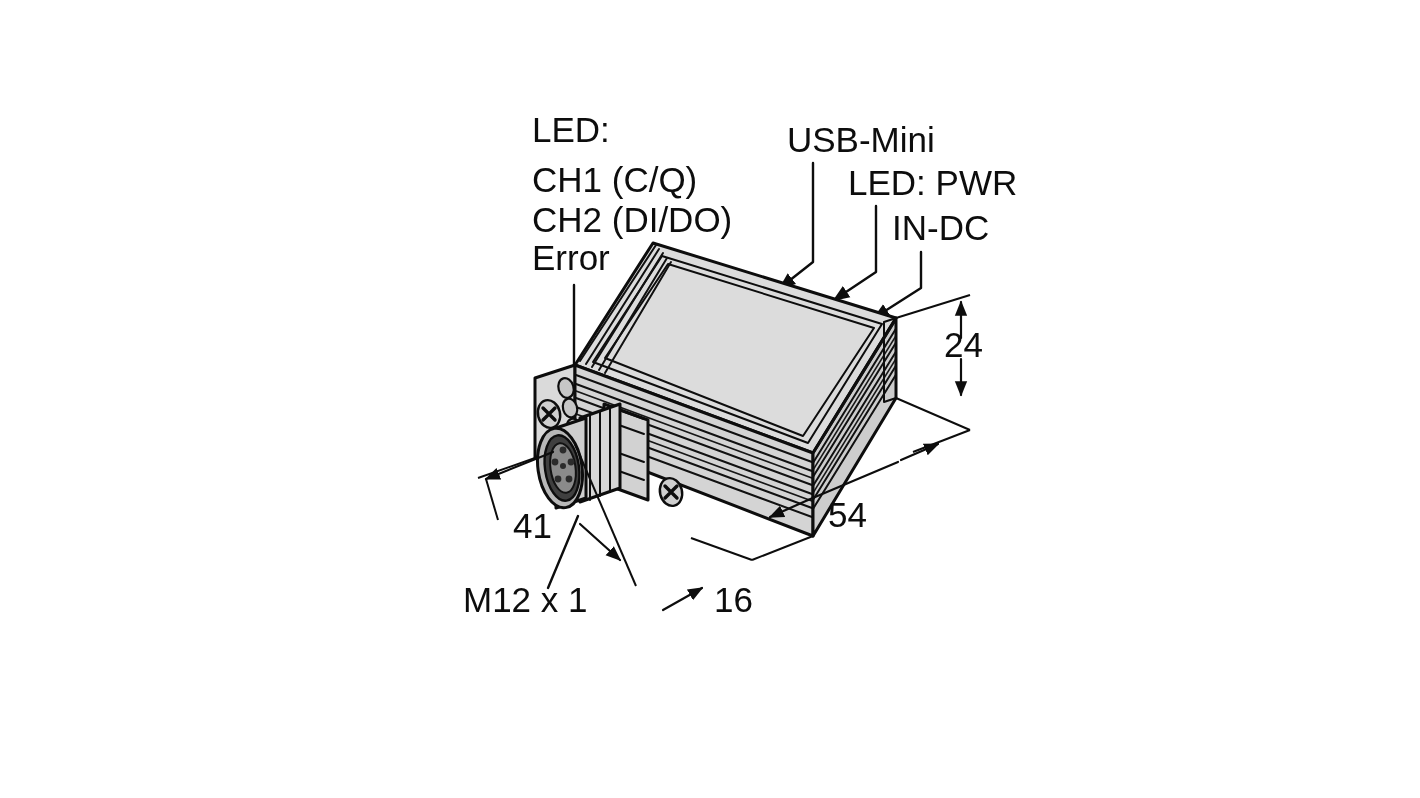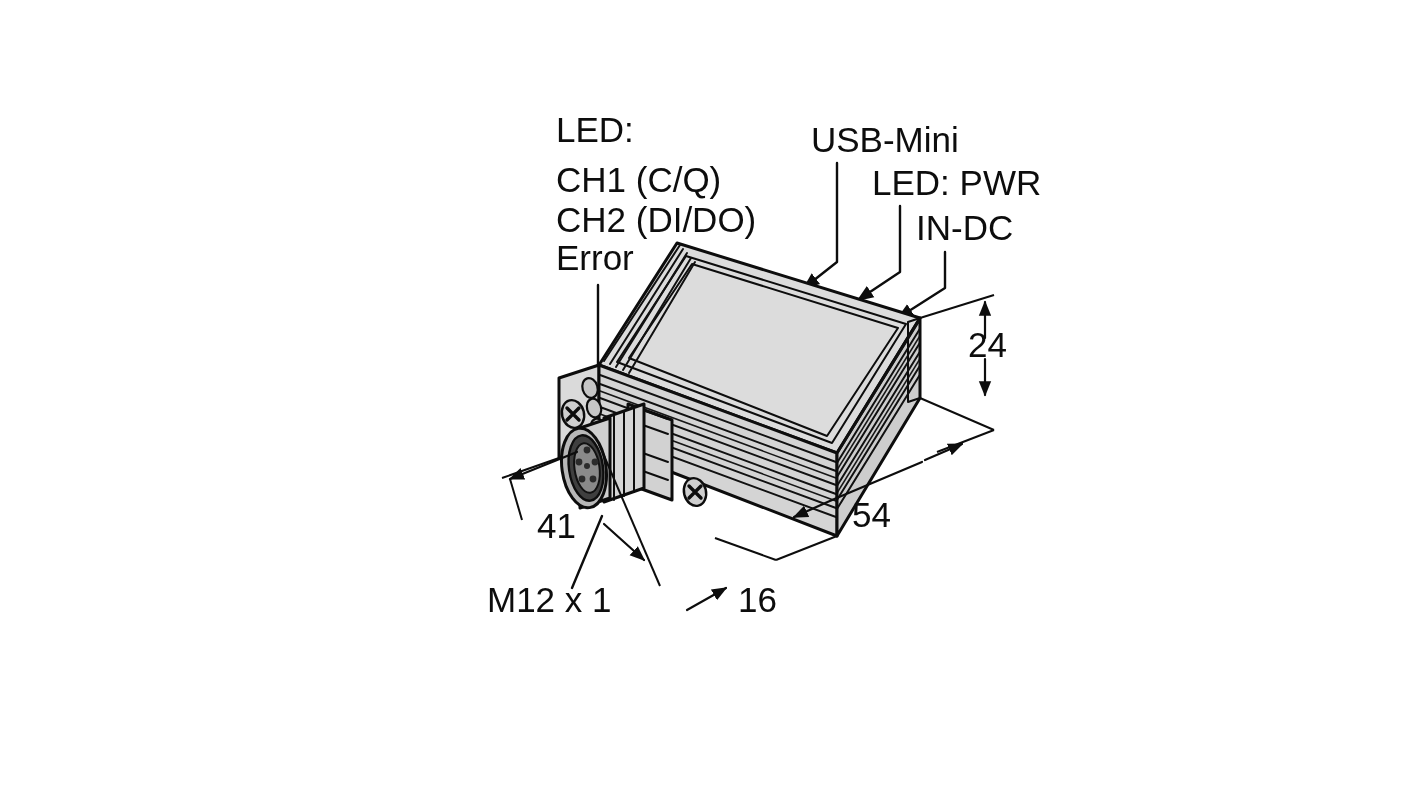--- a/index.html
+++ b/index.html
@@ -10,25 +10,24 @@
   }
   body {
     width: 1420px;
     height: 798px;
     position: relative;
     overflow: hidden;
     font-family: "Liberation Sans", sans-serif;
   }
   #drawing-root {
     position: absolute;
-    left: 0;
+    left: 8px;
     top: 0;
     width: 1176px;
     height: 798px;
-    padding-left: 32px;
   }
   svg.fig {
     display: block;
     width: 1420px;
     height: 798px;
   }
   text {
     font-family: "Liberation Sans", sans-serif;
     fill: #0d0d0d;
   }

